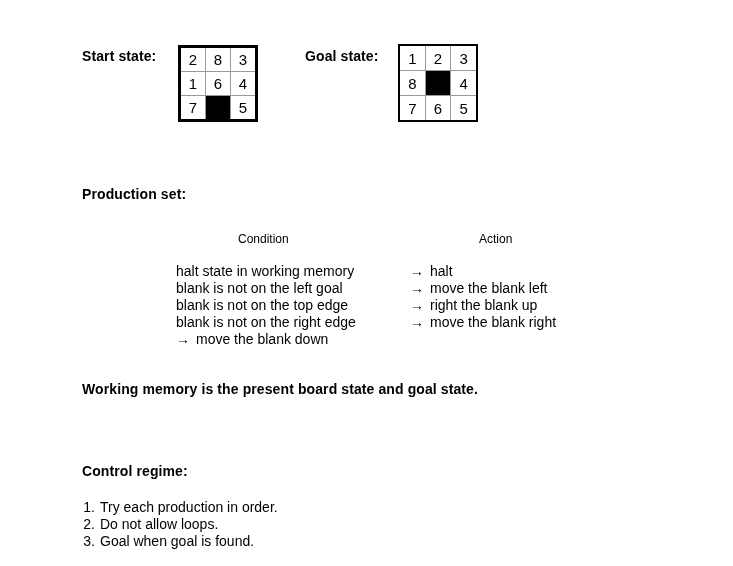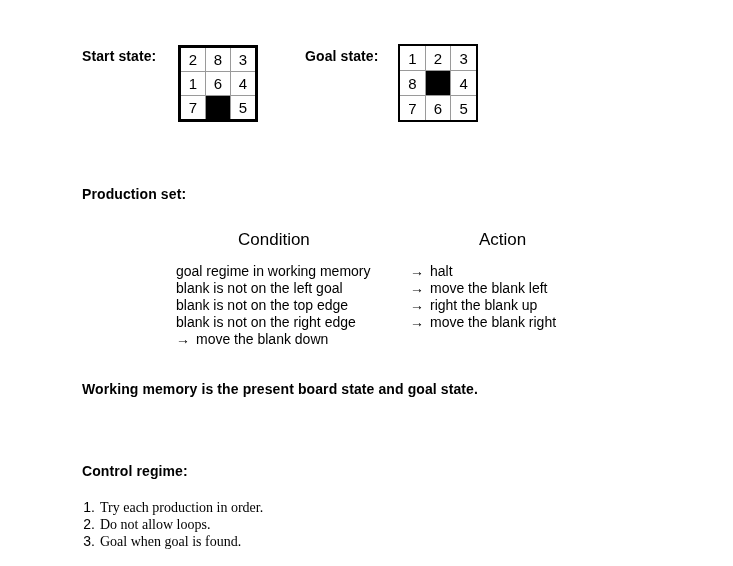--- a/index.html
+++ b/index.html
@@ -31,21 +31,21 @@
     letter-spacing: 0.1px;
     line-height: 16px;
   }
   .sec-label {
     font-size: 14px;
     font-weight: bold;
     letter-spacing: 0.1px;
     line-height: 16px;
   }
   .col-head {
-    font-size: 17px;
+    font-size: 12px;
     font-weight: normal;
     line-height: 17px;
   }
   .rule-text {
     font-size: 14px;
     font-weight: normal;
     line-height: 17px;
   }
   .arrow-cell {
     font-size: 14px;
@@ -54,21 +54,20 @@
   }
   .list-num {
     font-size: 14px;
     line-height: 17px;
     text-align: right;
     width: 14px;
   }
   .list-text {
     font-size: 14px;
     line-height: 17px;
-    font-family: Liberation Serif, serif;
   }
 
   
   .grid {
     position: absolute;
     display: grid;
     grid-template-columns: repeat(3, 1fr);
     grid-template-rows: repeat(3, 1fr);
     background: #9a9a9a;
     gap: 1px;
@@ -154,21 +153,21 @@
   </div>
 
   <div class="abs sec-label" id="production-label">Production set:</div>
 
   <div class="abs col-head" id="condition-head">Condition</div>
 
   <div class="abs col-head" id="action-head">Action</div>
 
   <div id="rules">
     <div class="rule-row">
-      <span class="rule-text rule-cond">goal regime in working memory</span>
+      <span class="rule-text rule-cond">halt state in working memory</span>
       <span class="arrow-cell rule-arrow">→</span>
       <span class="rule-text rule-act">halt</span>
     </div>
     <div class="rule-row">
       <span class="rule-text rule-cond">blank is not on the left goal</span>
       <span class="arrow-cell rule-arrow">→</span>
       <span class="rule-text rule-act">move the blank left</span>
     </div>
     <div class="rule-row">
       <span class="rule-text rule-cond">blank is not on the top edge</span>

